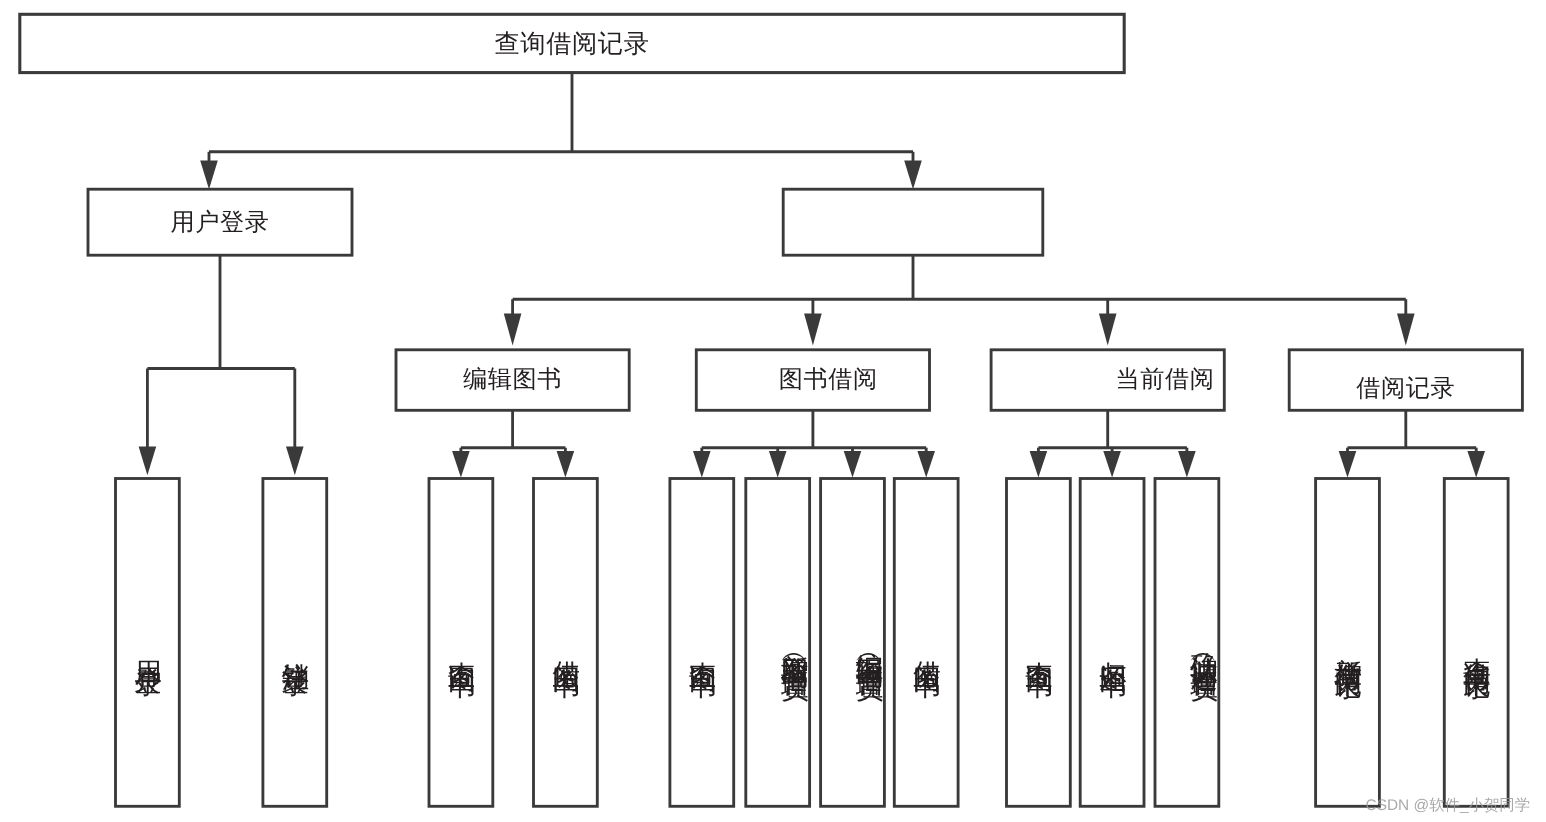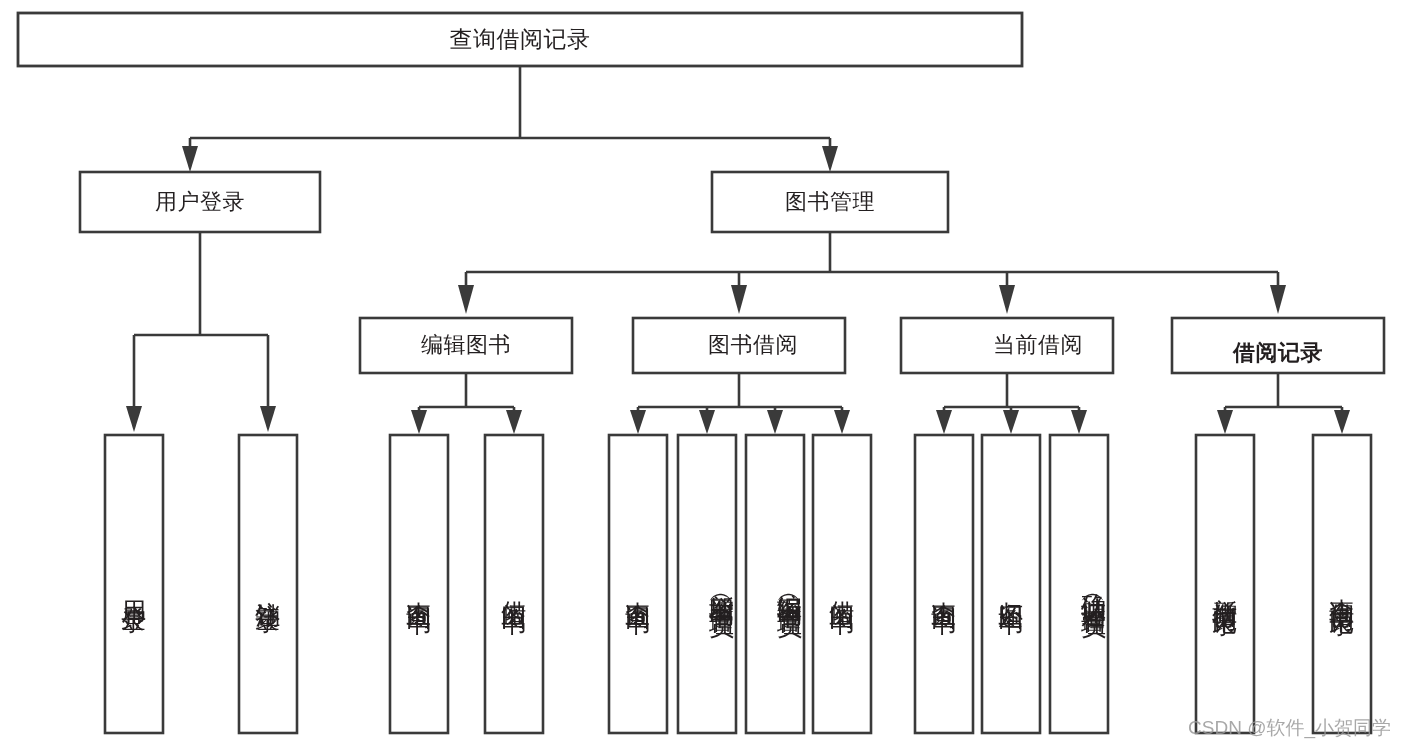--- a/index.html
+++ b/index.html
@@ -70,21 +70,21 @@
     line-height: 1.14;
     align-items: flex-start;
     justify-content: center;
     padding-top: 6px;
     letter-spacing: 3px;
   }
   .watermark {
     position: absolute;
     right: 14px;
     bottom: 6px;
-    font-size: 19px;
+    font-size: 14px;
     color: #9a9a9a;
     font-family: "Liberation Sans", "DejaVu Sans", sans-serif;
     white-space: nowrap;
     opacity: 0.85;
     text-align: center;
   }
 </style>
 </head>
 <body>
 
@@ -177,26 +177,25 @@
     <rect class="node-box" x="1050" y="435" width="58" height="298"></rect>
 
     <rect class="node-box" x="1196" y="435" width="58" height="298"></rect>
     <rect class="node-box" x="1313" y="435" width="58" height="298"></rect>
 
   </svg>
 
   <div class="node-label horizontal root-label" style="left:18px; top:13px; width:1004px; height:53px;">查询借阅记录</div>
 
   <div class="node-label horizontal" style="left:80px; top:172px; width:240px; height:60px;">用户登录</div>
-  <div class="node-label horizontal" style="left:712px; top:172px; width:236px; height:60px;">图书管理</div>
 
   <div class="node-label horizontal" style="left:360px; top:318px; width:212px; height:55px;">编辑图书</div>
   <div class="node-label horizontal" style="left:633px; top:318px; width:240px; height:55px;">图书借阅</div>
-  <div class="node-label horizontal" style="left:901px; top:318px; width:238px; height:55px;padding-left:36px;">当前借阅</div>
-  <div class="node-label horizontal" style="left:1172px; top:318px; width:212px; height:71px;font-weight:bold;">借阅记录</div>
+  <div class="node-label horizontal" style="left:922px; top:318px; width:238px; height:55px;padding-left:36px;">当前借阅</div>
+  <div class="node-label horizontal" style="left:1172px; top:318px; width:212px; height:71px;">借阅记录</div>
 
   <div class="node-label vertical" style="left:105px; top:435px; width:58px; height:298px; align-items:center;">用户登录</div>
   <div class="node-label vertical" style="left:239px; top:435px; width:58px; height:298px; align-items:center;">注销登录</div>
 
   <div class="node-label vertical" style="left:390px; top:435px; width:58px; height:298px; align-items:center;">查询图书</div>
   <div class="node-label vertical" style="left:485px; top:435px; width:58px; height:298px; align-items:center;">借阅图书</div>
 
   <div class="node-label vertical" style="left:609px; top:435px; width:58px; height:298px; align-items:center;">查询图书</div>
   <div class="node-label vertical" style="left:678px; top:435px; width:58px; height:298px;">新增图书（管理员）</div>
   <div class="node-label vertical" style="left:746px; top:435px; width:58px; height:298px;">编辑图书（管理员）</div>

